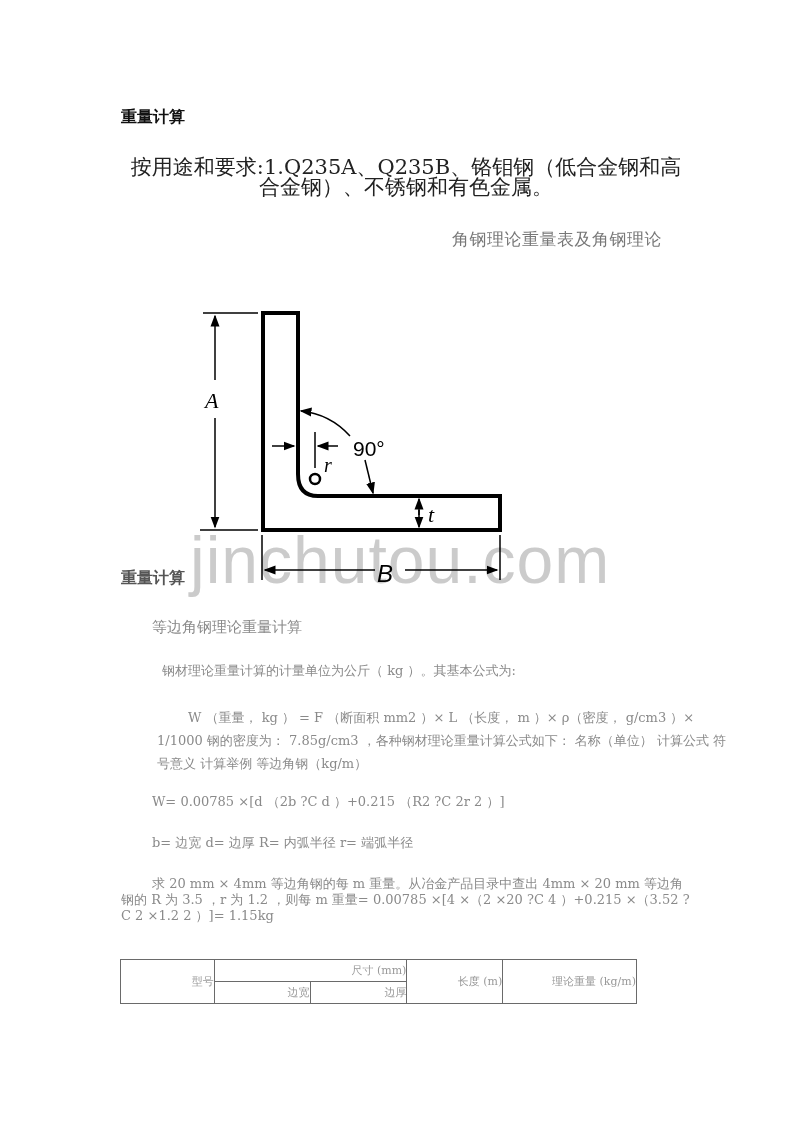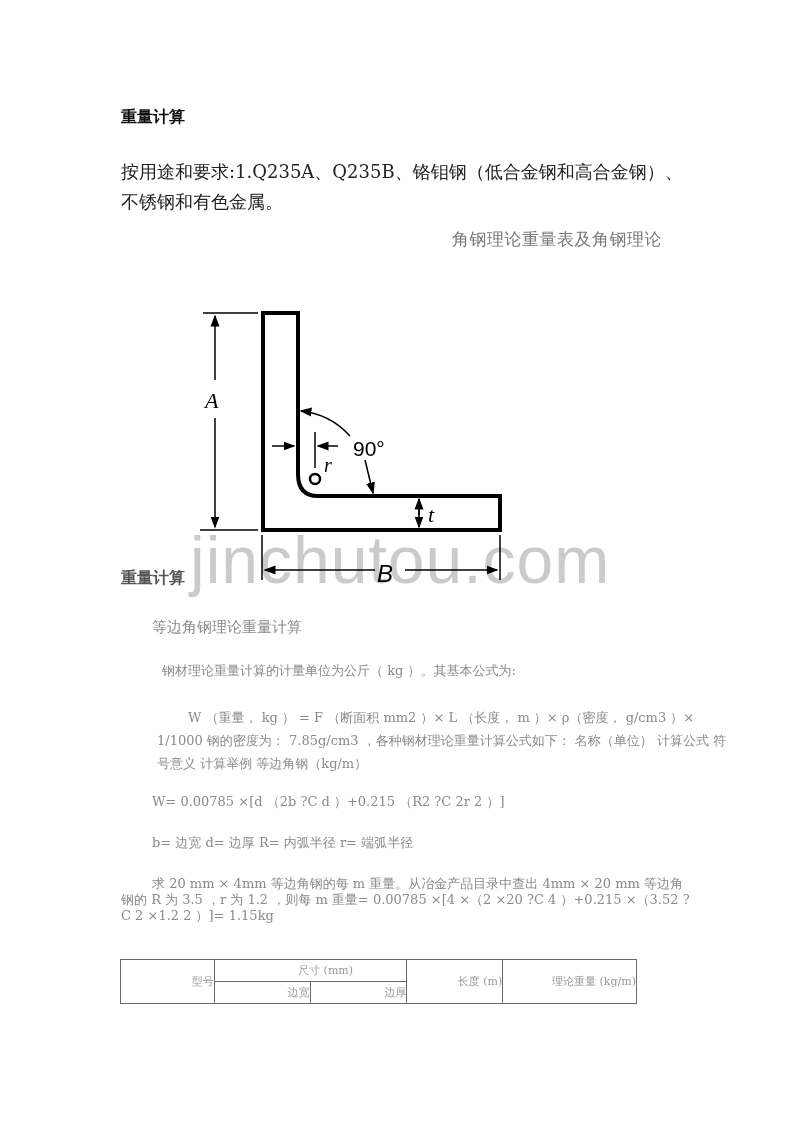--- a/index.html
+++ b/index.html
@@ -1,39 +1,39 @@
 <!DOCTYPE html>
 <html><head>
   <meta charset="utf-8">
   <style>
     html, body { margin: 0; padding: 0; background: #ffffff; }
     body { width: 800px; height: 1132px; position: relative; overflow: hidden;
            font-family: "DejaVu Serif", "Liberation Serif", serif; color: #000; }
     .abs { position: absolute; }
     .h1 { left: 121px; top: 107px; font-size: 16px; font-weight: bold;
           font-family: "DejaVu Sans", "Liberation Sans", sans-serif; color: #111; }
-    .intro { left: 121px; top: 157px; width: 570px; font-size: 18px; line-height: 30px; color: #222; }
+    .intro { left: 121px; top: 157px; width: 570px; font-size: 21px; line-height: 20px; color: #222; text-align: center; }
     .subtitle { left: 452px; top: 228px; font-size: 17px; font-weight: normal; color: #777;
                 font-family: "DejaVu Sans", "Liberation Sans", sans-serif; letter-spacing: 0.5px; }
     .diagram { left: 180px; top: 295px; width: 360px; height: 300px; }
     .watermark { left: 190px; top: 522px; font-size: 66px; color: rgba(160,160,160,0.55);
                  font-family: "Liberation Sans", "DejaVu Sans", sans-serif; letter-spacing: 1px; }
     .h2 { left: 121px; top: 568px; font-size: 16px; font-weight: bold; color: #555;
           font-family: "DejaVu Sans", "Liberation Sans", sans-serif; }
     .gray { color: #8a8a8a; font-size: 13px; }
     .p1 { left: 152px; top: 618px; font-size: 15px; color: #8a8a8a; }
     .p2 { left: 162px; top: 662px; }
     .p3 { left: 121px; top: 706px; width: 572px; line-height: 23px; text-indent: 31px; margin-left: 36px; }
     .p4 { left: 152px; top: 793px; text-align: right; }
     .p5 { left: 152px; top: 834px; }
     .p6 { left: 121px; top: 876px; width: 572px; line-height: 16px; text-indent: 31px; }
     table.spec { position: absolute; left: 120px; top: 959px; width: 517px; height: 44px;
                  border-collapse: collapse; font-size: 11px; color: #999; }
     table.spec td { border: 1px solid #6a6a6a; text-align: right; padding: 0; }
-    table.spec td.l { text-align: center; padding-left: 30px; }
+    table.spec td.l { text-align: right; padding-left: 30px; }
   </style>
 </head>
 <body>
 
 <div class="abs h1">重量计算</div>
 <div class="abs intro">按用途和要求:1.Q235A、Q235B、铬钼钢（低合金钢和高合金钢）、不锈钢和有色金属。</div>
 <div class="abs subtitle">角钢理论重量表及角钢理论</div>
 
 <div class="abs watermark">jinchutou.com</div>
 

